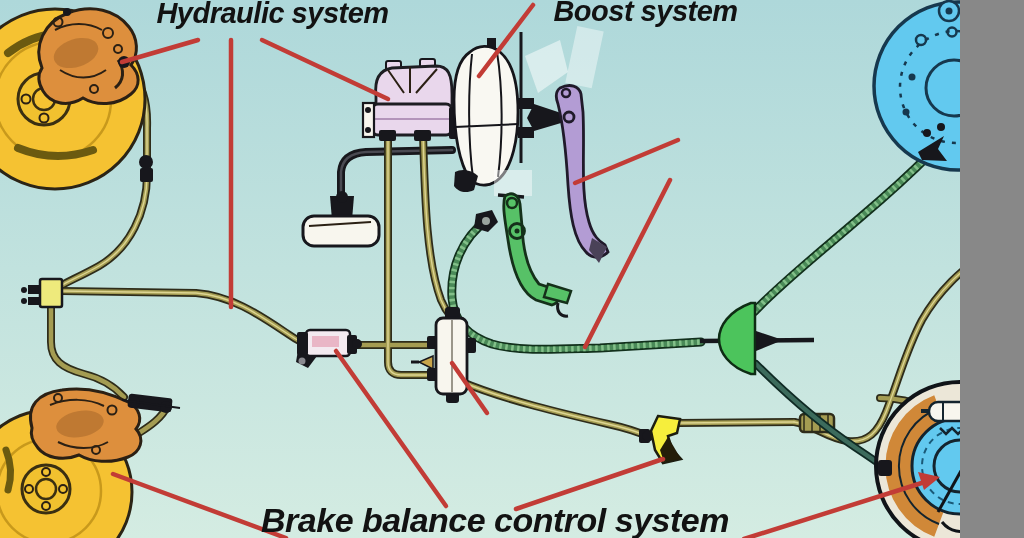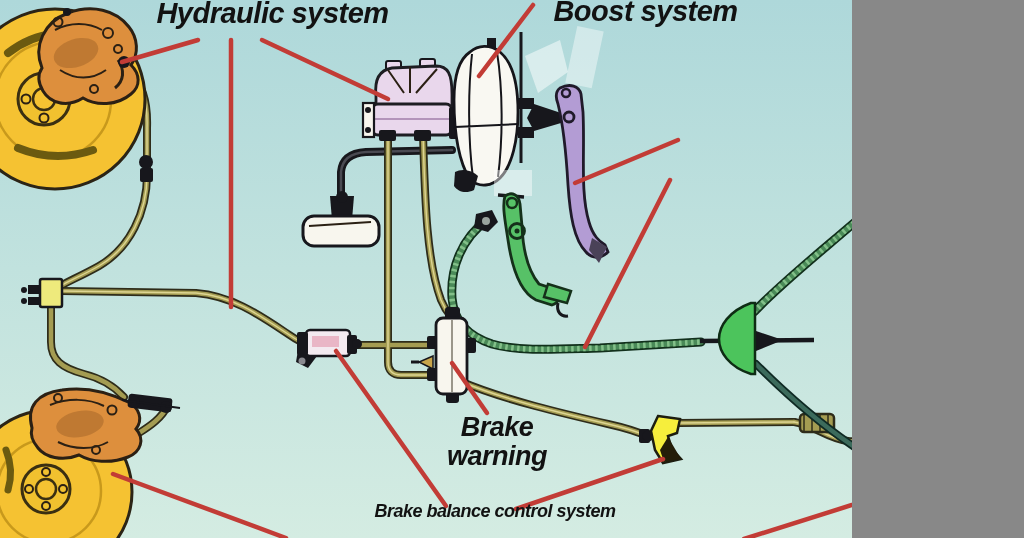--- a/index.html
+++ b/index.html
@@ -1,31 +1,31 @@
 <!DOCTYPE html>
 <html style="--c-bg_top: #aed8da; --c-bg_bottom: #d4ece2; --c-label: #121212; --c-callout: #c23c36; --c-pipe: #a49c52; --c-pipe_outline: #2e2c1a; --c-pipe_light: #ddd593; --c-rotor: #f5c232; --c-rotor_dark: #c8991c; --c-caliper: #dd8f3d; --c-caliper_dark: #a5682a; --c-drum: #62c9ef; --c-drum_line: #16384e; --c-shoe: #d08838; --c-mc: #e9d7ec; --c-booster: #f9f8f2; --c-pedal: #b39cd4; --c-park_pedal: #57c167; --c-cable: #4a8a58; --c-cable_dark: #12301c; --c-cable_rib: #83c089; --c-equalizer: #4cc45c; --c-valve_yellow: #f6ee3c; --c-tee_yellow: #eeea7c; --c-white_part: #f8f6ee; --c-black: #17171c;"><head>
 <meta charset="utf-8">
 <style>
   html,body{margin:0;padding:0;background:#888;}
   #stage{
-    position:relative;width:852px;height:538px;overflow:hidden;
+    position:relative;width:960px;height:538px;overflow:hidden;
     background:linear-gradient(180deg,var(--c-bg_top),var(--c-bg_bottom));
     font-family:"Liberation Sans",sans-serif;
   }
   #art{position:absolute;left:0;top:0;}
   .lbl{
     position:absolute;font-style:italic;font-weight:700;color:var(--c-label);
     text-align:center;white-space:pre-line;line-height:1.06;letter-spacing:-0.5px;
     font-family:"Liberation Sans",sans-serif;z-index:5;
   }
   .lbl-hydraulic{left:130px;top:-2px;width:285px;font-size:29px;}
   .lbl-boost{left:528px;top:-4px;width:235px;font-size:29px;}
   .lbl-apply{left:668px;top:112px;width:140px;font-size:27px;}
   .lbl-warning{left:416px;top:413px;width:162px;font-size:27px;}
-  .lbl-balance{left:245px;top:502px;width:500px;font-size:18px;text-align:center;}
+  .lbl-balance{left:245px;top:502px;width:500px;font-size:34px;text-align:center;}
 
   .pipe-o{fill:none;stroke:var(--c-pipe_outline);stroke-width:8;stroke-linecap:round;}
   .pipe-i{fill:none;stroke:var(--c-pipe);stroke-width:4.5;stroke-linecap:round;}
   .pipe-h{fill:none;stroke:var(--c-pipe_light);stroke-width:1.4;stroke-linecap:round;}
   .cable-o{fill:none;stroke:var(--c-cable_dark);stroke-width:9;stroke-linecap:round;}
   .cable-i{fill:none;stroke:var(--c-cable);stroke-width:5.5;stroke-linecap:round;}
   .cable-rib{fill:none;stroke:var(--c-cable_rib);stroke-width:5.5;stroke-dasharray:2.5 3.5;stroke-linecap:butt;}
   .tcable-o{fill:none;stroke:#0f2a24;stroke-width:8;stroke-linecap:round;}
   .tcable-i{fill:none;stroke:#3c6b5c;stroke-width:4.5;stroke-linecap:round;}
   .blk{fill:var(--c-black);}
@@ -326,17 +326,15 @@
     <line class="callout" x1="113" y1="474" x2="286" y2="538"></line>
     <line class="callout" x1="336" y1="351" x2="446" y2="506"></line>
     <line class="callout" x1="663" y1="459" x2="516" y2="509"></line>
     <line class="callout" x1="744" y1="539" x2="928" y2="481"></line>
     <path d="M940,477 L918,472 L924,490 Z" fill="var(--c-callout)"></path>
   </g>
 </svg>
 
 <div class="lbl lbl-hydraulic">Hydraulic system</div>
 <div class="lbl lbl-boost">Boost system</div>
-<div class="lbl lbl-warning">Brake
-warning</div>
 <div class="lbl lbl-balance">Brake balance control system</div>
 
 </div>
 
 </body></html>

